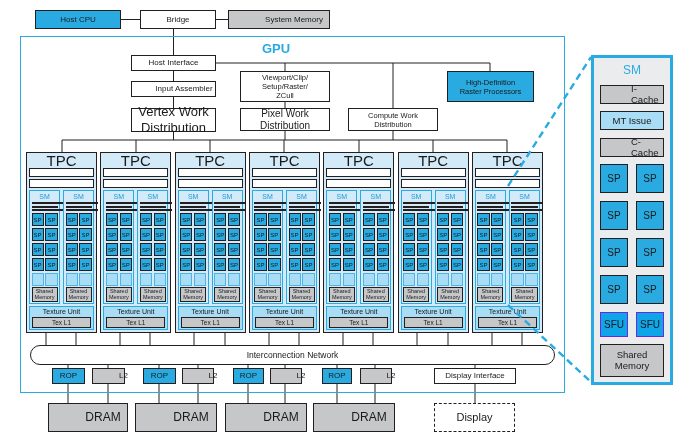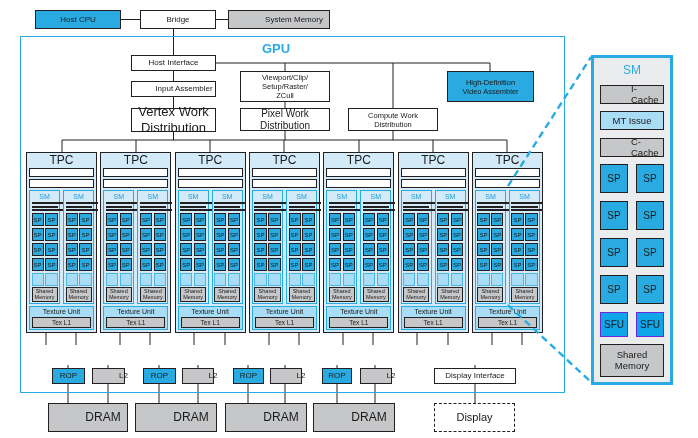--- a/index.html
+++ b/index.html
@@ -16,21 +16,21 @@
   #gpu-box{left:20px;top:36px;width:545px;height:357px;border:1.5px solid #29abe2;background:transparent;z-index:0;position:absolute;box-sizing:border-box;}
   #gpu-label{left:262px;top:41px;font-size:13px;font-weight:bold;color:#29abe2;z-index:1;position:absolute;text-align:right;}
   
   #wires,#callout{position:absolute;left:0;top:0;width:698px;height:438px;pointer-events:none;}
   #wires{z-index:0;}
   #callout{z-index:2;}
   
   #tpc-row{position:absolute;left:26px;top:152px;width:517px;height:181px;display:flex;gap:3.3px;z-index:1;}
   .tpc{flex:1;border:1px solid #231f20;background:#d3eaf9;display:flex;flex-direction:column;
        padding:2px;gap:2px;box-sizing:border-box;min-width:0;}
-  .tpc-title{font-size:12px;height:11px;line-height:11px;text-align:center;}
+  .tpc-title{font-size:15px;height:11px;line-height:11px;text-align:center;}
   .wbar{height:7px;border:1px solid #231f20;background:#fff;}
   .sm-row{display:flex;gap:3px;flex:1;min-height:0;}
   .sm{flex:1;border:1.5px solid #29abe2;background:#d3eaf9;display:flex;flex-direction:column;
       padding:1.5px;gap:1.5px;box-sizing:border-box;min-width:0;}
   .sm-title{font-size:7px;line-height:8px;height:8px;text-align:center;color:#1b9ad6;}
   .bar{height:6.5px;border:1px solid #231f20;}
   .sp-grid,.sfu-row{display:grid;grid-template-columns:1fr 1fr;gap:1.5px;}
   .sp{height:11.5px;background:#29abe2;border:1px solid #231f20;font-size:6px;
       display:flex;align-items:center;justify-content:center;}
   .sfu-sm{height:11px;background:#a9dcf5;border:1px solid #4cb5e5;}
@@ -131,21 +131,21 @@
   <div class="box pre" style="left:131px;top:108px;width:85px;height:24px;font-size:13px;">Vertex Work
 Distribution</div>
   <div class="box pre" style="left:240px;top:71px;width:90px;height:31px;font-size:7.5px;">Viewport/Clip/
 Setup/Raster/
 ZCull</div>
   <div class="box pre" style="left:240px;top:108px;width:90px;height:23px;font-size:10px;">Pixel Work
 Distribution</div>
   <div class="box pre" style="left:348px;top:108px;width:90px;height:23px;font-size:7.5px;">Compute Work
 Distribution</div>
   <div class="box pre cyan" style="left:447px;top:71px;width:87px;height:31px;font-size:7.5px;">High-Definition
-Video Assembler</div>
+Raster Processors</div>
 
   <div id="tpc-row">
     <div class="tpc">
       <div class="tpc-title">TPC</div>
       <div class="wbar"></div>
       <div class="wbar"></div>
       <div class="sm-row">
         <div class="sm">
           <div class="sm-title">SM</div>
           <div class="bar gray"></div>
@@ -527,20 +527,21 @@
 Memory</div>
         </div>
       </div>
       <div class="texu">
         <div class="texu-label">Texture Unit</div>
         <div class="texl1">Tex L1</div>
       </div>
     </div>
   </div>
 
+  <div class="box" id="interconnect">Interconnection Network</div>
 
   <div class="box cyan" style="left:52px;top:368px;width:33px;height:16px;">ROP</div>
   <div class="box gray" style="left:92px;top:368px;width:33px;height:16px;">L2</div>
   <div class="box cyan" style="left:143px;top:368px;width:33px;height:16px;">ROP</div>
   <div class="box gray" style="left:182px;top:368px;width:32px;height:16px;">L2</div>
   <div class="box cyan" style="left:233px;top:368px;width:31px;height:16px;">ROP</div>
   <div class="box gray" style="left:270px;top:368px;width:31px;height:16px;">L2</div>
   <div class="box cyan" style="left:322px;top:368px;width:30px;height:16px;">ROP</div>
   <div class="box gray" style="left:360px;top:368px;width:30px;height:16px;">L2</div>
   <div class="box" style="left:434px;top:368px;width:82px;height:16px;">Display Interface</div>

